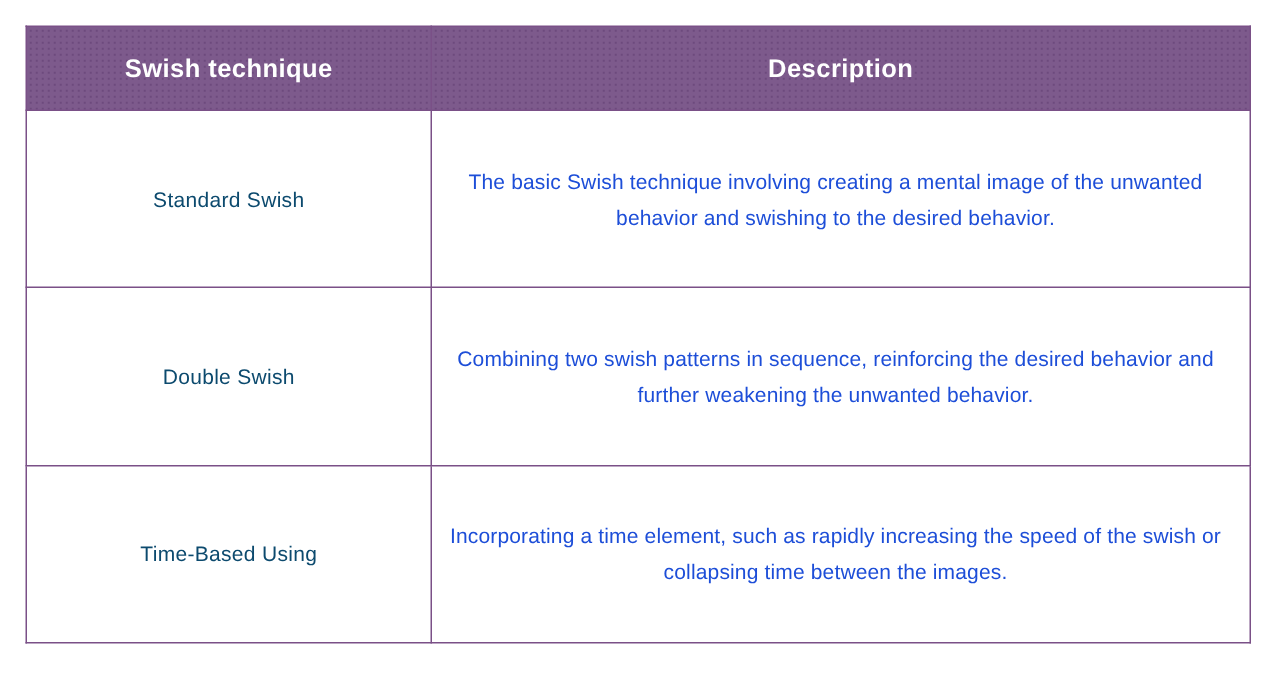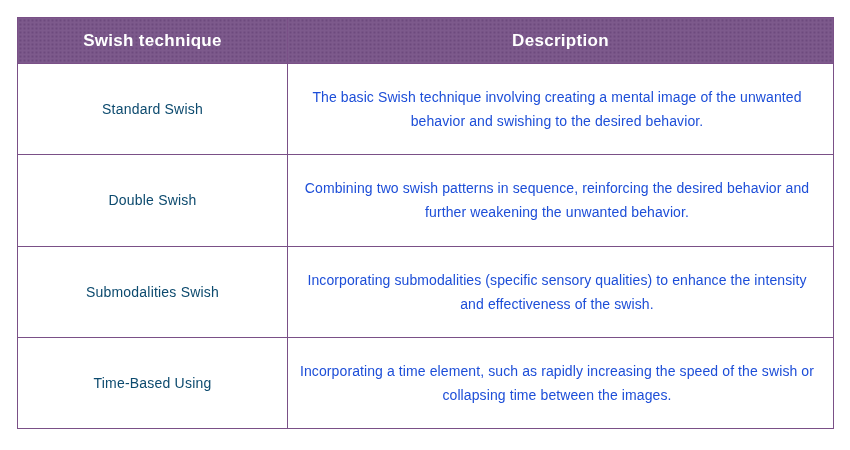--- a/index.html
+++ b/index.html
@@ -20,21 +20,21 @@
     width: 816px; height: 412px;
     border-collapse: collapse;
     table-layout: fixed;
   }
   table.swish-table col.c-technique { width: 270px; }
   table.swish-table col.c-description { width: 546px; }
   table.swish-table th,
   table.swish-table td {
     border: 1px solid #7a5087;
   }
-  table.swish-table thead tr { height: 46px; }
+  table.swish-table thead tr { height: 56px; }
   table.swish-table tbody tr { height: 71.2px; }
   th.hdr {
     background-color: #7d5a8c;
     background-image: radial-gradient(#6d4a7d 0.8px, transparent 0.9px);
     background-size: 4px 4px;
     border-color: #653f72;
     color: #ffffff;
     font-size: 17px;
     font-weight: 700;
     letter-spacing: 0.3px;
@@ -78,22 +78,18 @@
     <tbody>
       <tr>
         <td class="technique">Standard Swish</td>
         <td class="description">The basic Swish technique involving creating a mental image of the unwanted behavior and swishing to the desired behavior.</td>
       </tr>
       <tr>
         <td class="technique">Double Swish</td>
         <td class="description">Combining two swish patterns in sequence, reinforcing the desired behavior and further weakening the unwanted behavior.</td>
       </tr>
       <tr>
-        <td class="technique">Submodalities Swish</td>
-        <td class="description">Incorporating submodalities (specific sensory qualities) to enhance the intensity and effectiveness of the swish.</td>
-      </tr>
-      <tr>
         <td class="technique">Time-Based Using</td>
         <td class="description">Incorporating a time element, such as rapidly increasing the speed of the swish or collapsing time between the images.</td>
       </tr>
     </tbody>
   </table>
 </div>
 
 </body></html>

